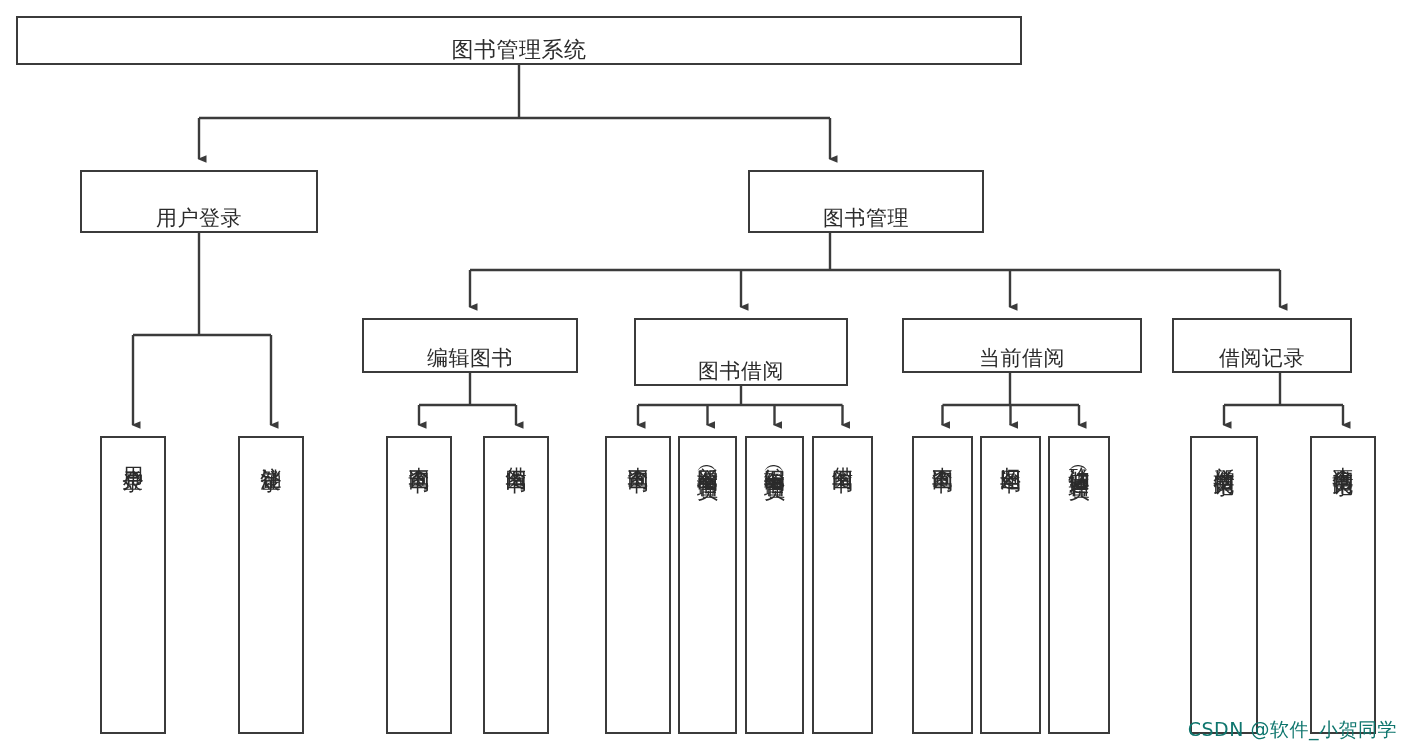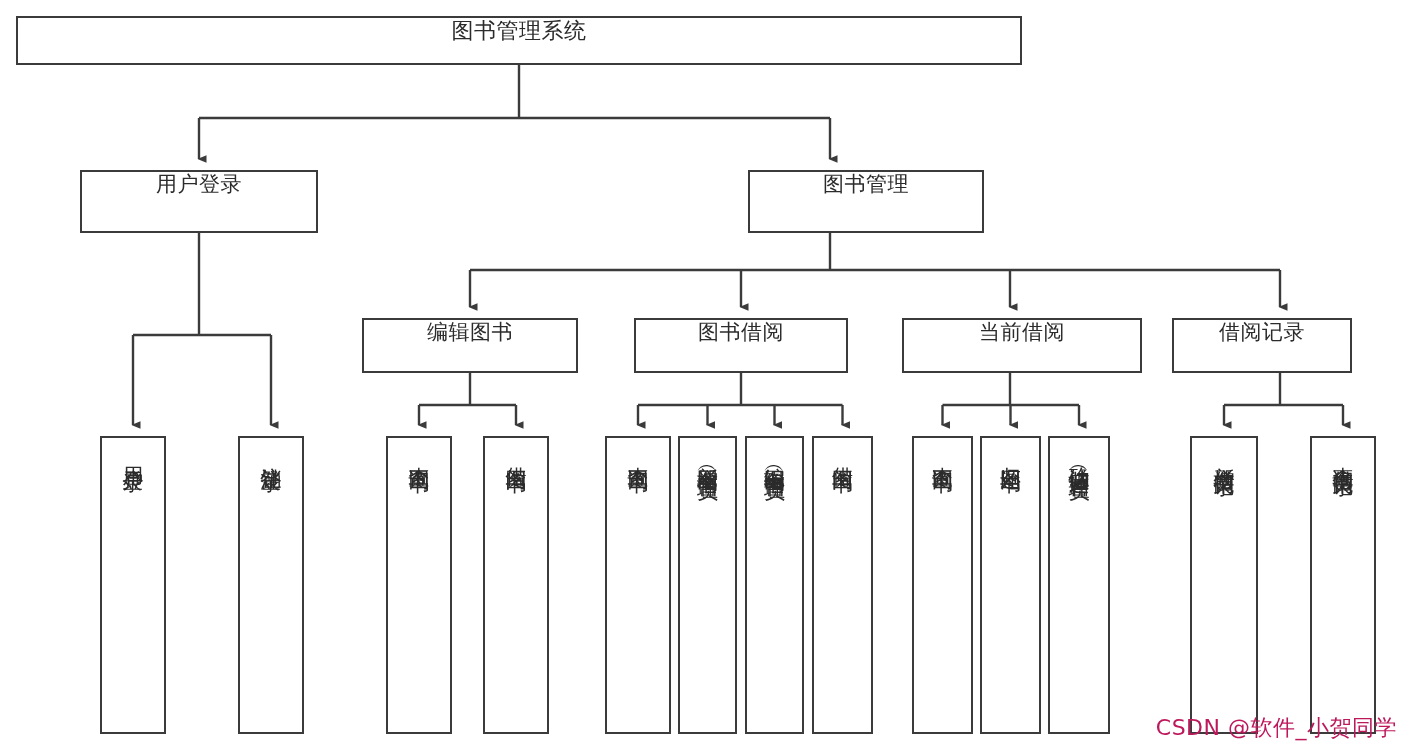--- a/index.html
+++ b/index.html
@@ -25,21 +25,21 @@
     width: 1405px;
     height: 747px;
   }
   
   .node {
     position: absolute;
     box-sizing: border-box;
     background: #ffffff;
     border: 2px solid #3b3b3b;
     display: flex;
-    align-items: flex-start;
+    align-items: flex-end;
     justify-content: center;
     color: #2b2b2b;
   }
   .node .label {
     display: block;
     text-align: center;
     line-height: 1.18;
     letter-spacing: 0.5px;
   }
   .node.horiz .label {
@@ -61,22 +61,22 @@
     line-height: 1.05;
     letter-spacing: 2px;
     white-space: nowrap;
     max-height: 100%;
   }
   
   #watermark {
     position: absolute;
     right: 8px;
     bottom: 4px;
-    font-size: 22px;
-    color: #be185d;
+    font-size: 19px;
+    color: #0f766e;
     letter-spacing: 0.5px;
     white-space: nowrap;
     font-family: "DejaVu Sans", "Liberation Sans", sans-serif;
   }
 </style>
 </head>
 <body>
 
 <div id="canvas">
 
@@ -129,21 +129,21 @@
       </div>
       <div class="node horiz" style="left: 80px; top: 170px; width: 238px; height: 63px;">
         <span class="label">用户登录</span>
       </div>
       <div class="node horiz" style="left: 712px; top: 170px; width: 236px; height: 63px; margin-left: 36px;">
         <span class="label">图书管理</span>
       </div>
       <div class="node horiz" style="left: 362px; top: 318px; width: 216px; height: 55px;">
         <span class="label">编辑图书</span>
       </div>
-      <div class="node horiz" style="left: 634px; top: 318px; width: 214px; height: 55px;">
+      <div class="node horiz" style="left: 634px; top: 318px; width: 214px; height: 68px;">
         <span class="label">图书借阅</span>
       </div>
       <div class="node horiz" style="left: 902px; top: 318px; width: 240px; height: 55px;">
         <span class="label">当前借阅</span>
       </div>
       <div class="node horiz" style="left: 1172px; top: 318px; width: 180px; height: 55px;">
         <span class="label">借阅记录</span>
       </div>
       <div class="node vert" style="left: 100px; top: 436px; width: 66px; height: 298px;">
         <span class="label">用户登录</span>

